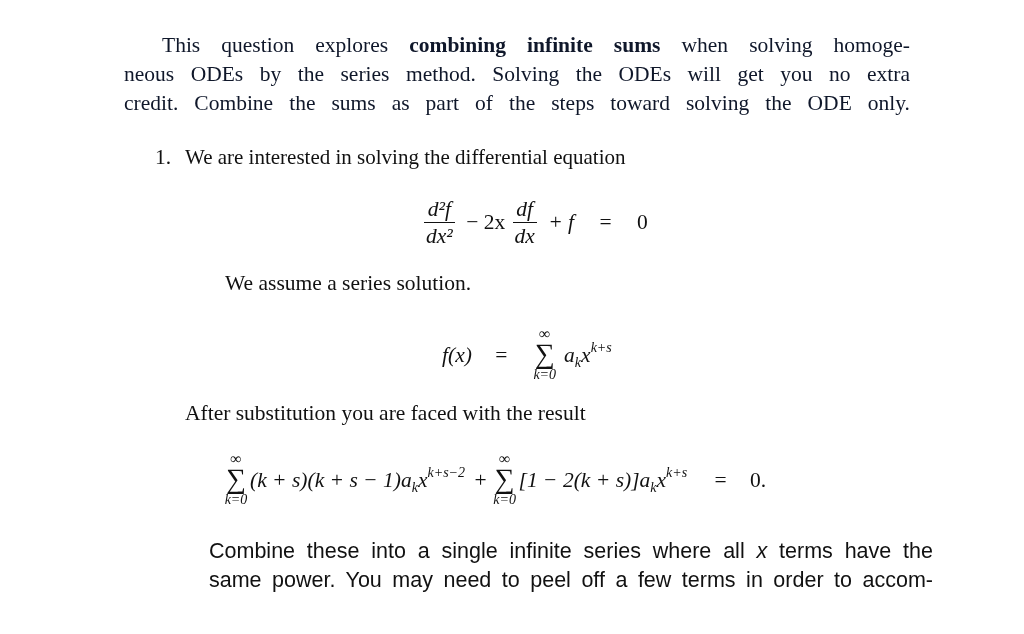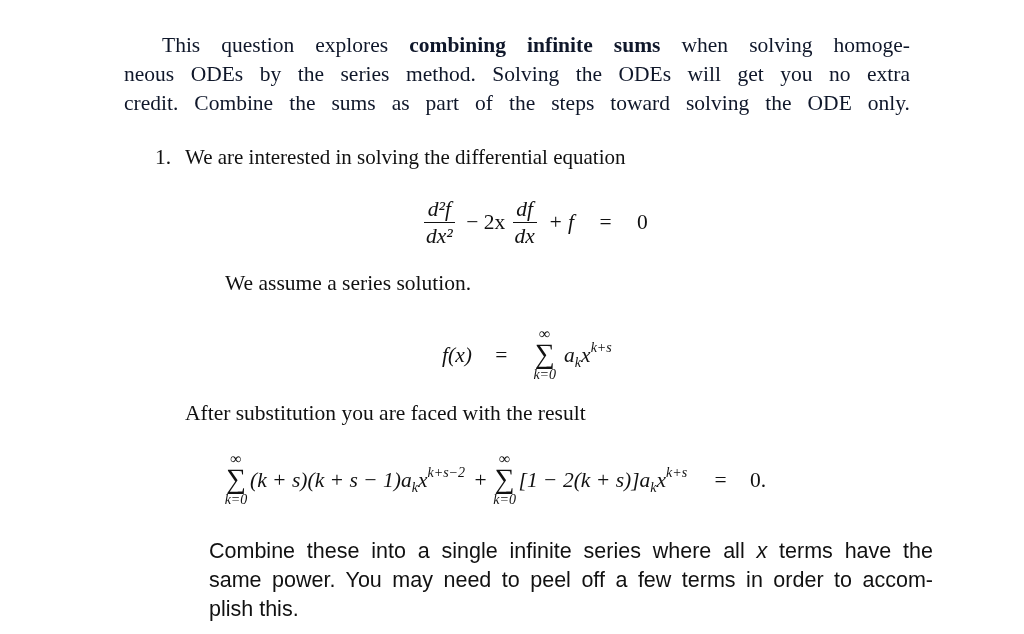--- a/index.html
+++ b/index.html
@@ -84,14 +84,13 @@
     <span class="sig">∑</span>
     <span class="lim">k=0</span>
   </span><span class="it" style="vertical-align:middle;"><span>[1 − 2(k + s)]a</span><sub class="s">k</sub><span>x</span><sup class="s">k+s</sup></span>
   <span style="vertical-align:middle; margin:0 18px 0 22px;">=</span>
   <span style="vertical-align:middle;">0.</span>
 </div>
 
 <div class="p-combine">
   <span class="line justify-line"><span>Combine these into a single infinite series where all </span><span class="it">x</span><span> terms have the</span></span>
   <span class="line justify-line">same power. You may need to peel off a few terms in order to accom-</span>
-  <span class="line">plish this.</span>
 </div>
 
 </body></html>

